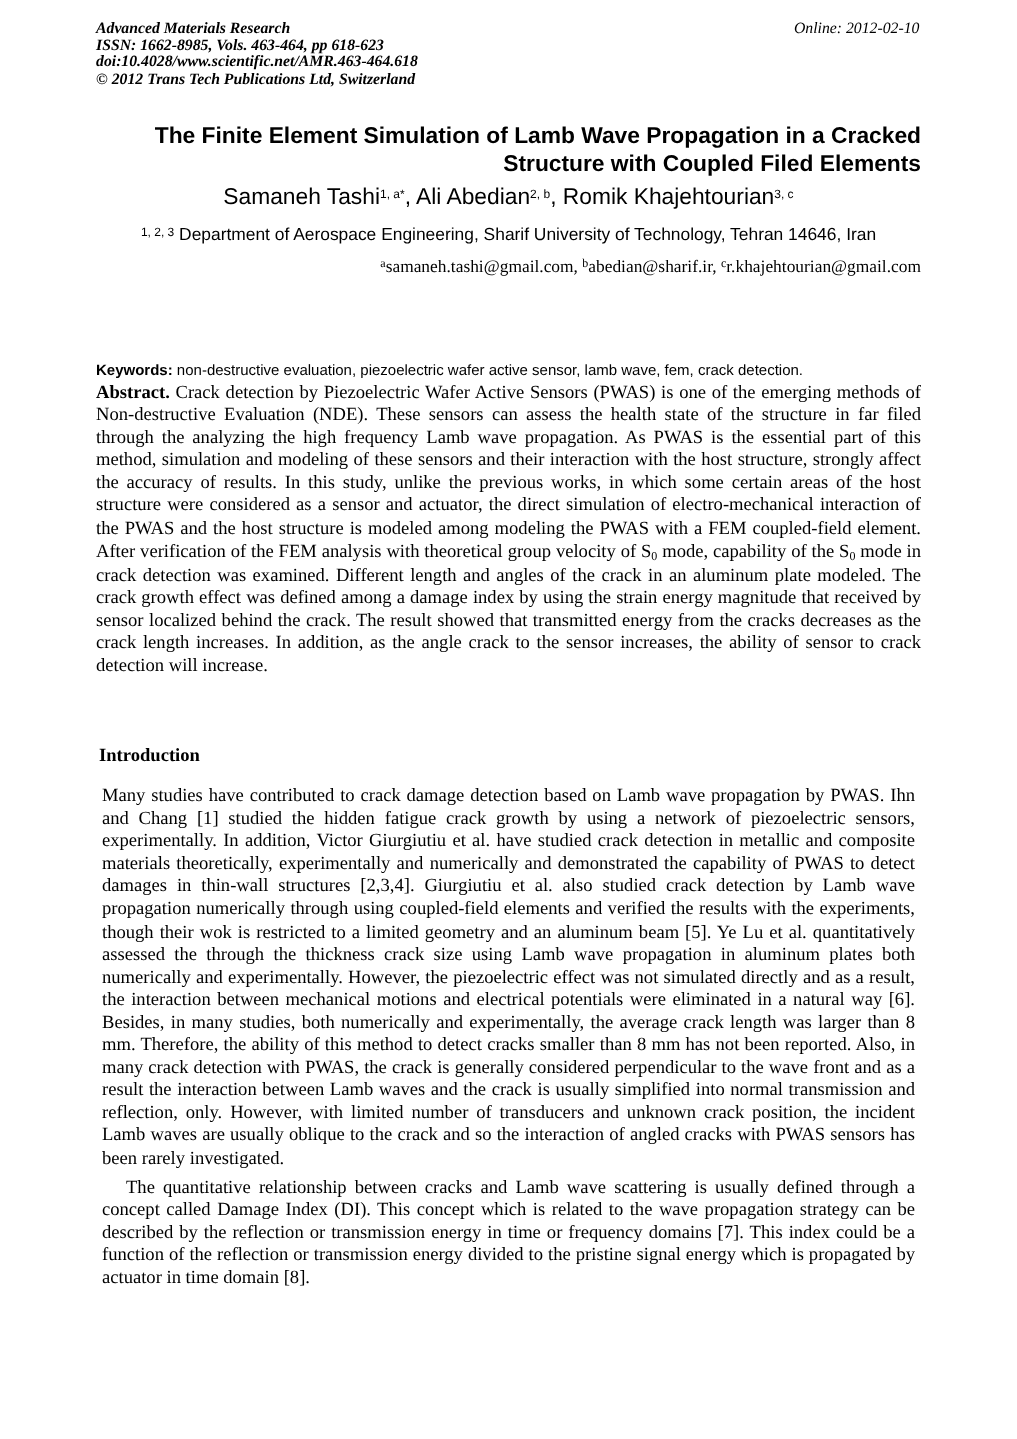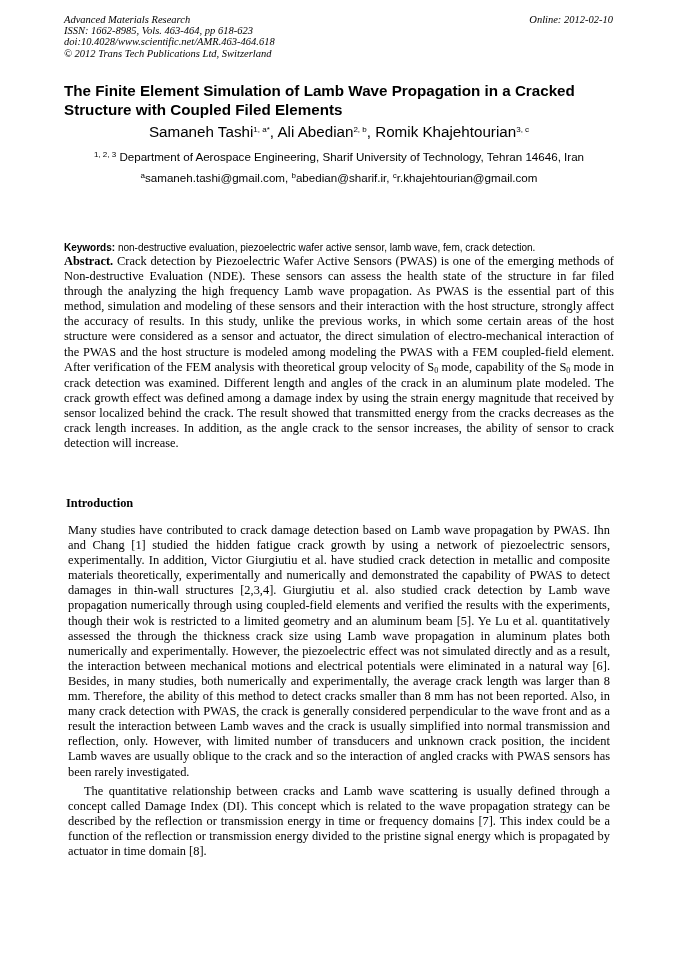--- a/index.html
+++ b/index.html
@@ -1,24 +1,24 @@
 <!DOCTYPE html>
 <html><head>
   <meta charset="utf-8">
   <style>
     html, body { margin: 0; padding: 0; background: #ffffff; }
     body { width: 678px; height: 959px; position: relative; overflow: hidden; color: #000; }
-    .hdr { position: absolute; top: 14px; left: 64px; font-family: "Liberation Serif", serif; font-style: italic; font-size: 10.5px; line-height: 11.2px; }
+    .hdr { position: absolute; top: 14px; left: 64px; font-family: "Liberation Serif", serif; font-style: italic; font-size: 10.5px; line-height: 11.2px; font-weight: bold; }
     .hdr div { white-space: nowrap; }
     .online { position: absolute; top: 14px; right: 65px; font-family: "Liberation Serif", serif; font-style: italic; font-size: 10.5px; line-height: 11.2px; text-align: right; }
-    .title { position: absolute; top: 81px; left: 64px; width: 550px; text-align: left; font-family: "Liberation Sans", sans-serif; font-weight: bold; font-size: 15.2px; line-height: 19px; }
+    .title { position: absolute; top: 81px; left: 64px; width: 550px; text-align: right; font-family: "Liberation Sans", sans-serif; font-weight: bold; font-size: 15.2px; line-height: 19px; }
     .authors { position: absolute; top: 122px; left: 64px; width: 550px; text-align: center; font-family: "Liberation Sans", sans-serif; font-size: 15.2px; line-height: 20px; }
     .authors sup, .aff sup, .emails sup { font-size: 8px; vertical-align: top; position: relative; top: -2px; margin-top: 24px; }
     .aff { position: absolute; top: 150px; left: 64px; width: 550px; text-align: center; font-family: "Liberation Sans", sans-serif; font-size: 11.6px; line-height: 14px; white-space: nowrap; }
-    .emails { position: absolute; top: 171px; left: 64px; width: 550px; text-align: center; font-family: Liberation Sans, sans-serif; font-size: 11.6px; line-height: 14px; white-space: nowrap; }
+    .emails { position: absolute; top: 171px; left: 64px; width: 550px; text-align: right; font-family: Liberation Serif, serif; font-size: 11.6px; line-height: 14px; white-space: nowrap; }
     .kw { position: absolute; top: 206px; left: 64px; width: 550px; text-align: justify; font-family: "Liberation Sans", sans-serif; font-size: 10px; line-height: 15px; margin-top: 34px; }
     .kw b { font-weight: bold; }
     .body-text { font-family: "Liberation Serif", serif; font-size: 12.4px; line-height: 15.1px; text-align: justify; text-align-last: left; }
     .abstract { position: absolute; top: 254px; left: 64px; width: 550px; }
     .abstract b { font-weight: bold; margin-top: 13px; }
     .intro-h { position: absolute; top: 496px; left: 66px; font-family: "Liberation Serif", serif; font-weight: bold; font-size: 12.4px; line-height: 15px; }
     .intro { position: absolute; top: 519px; left: 64px; width: 550px; }
     .intro p { margin: 4px; }
     .intro p.indent { text-indent: 16px; }
     sub { font-size: 8px; vertical-align: baseline; position: relative; top: 2px; }

